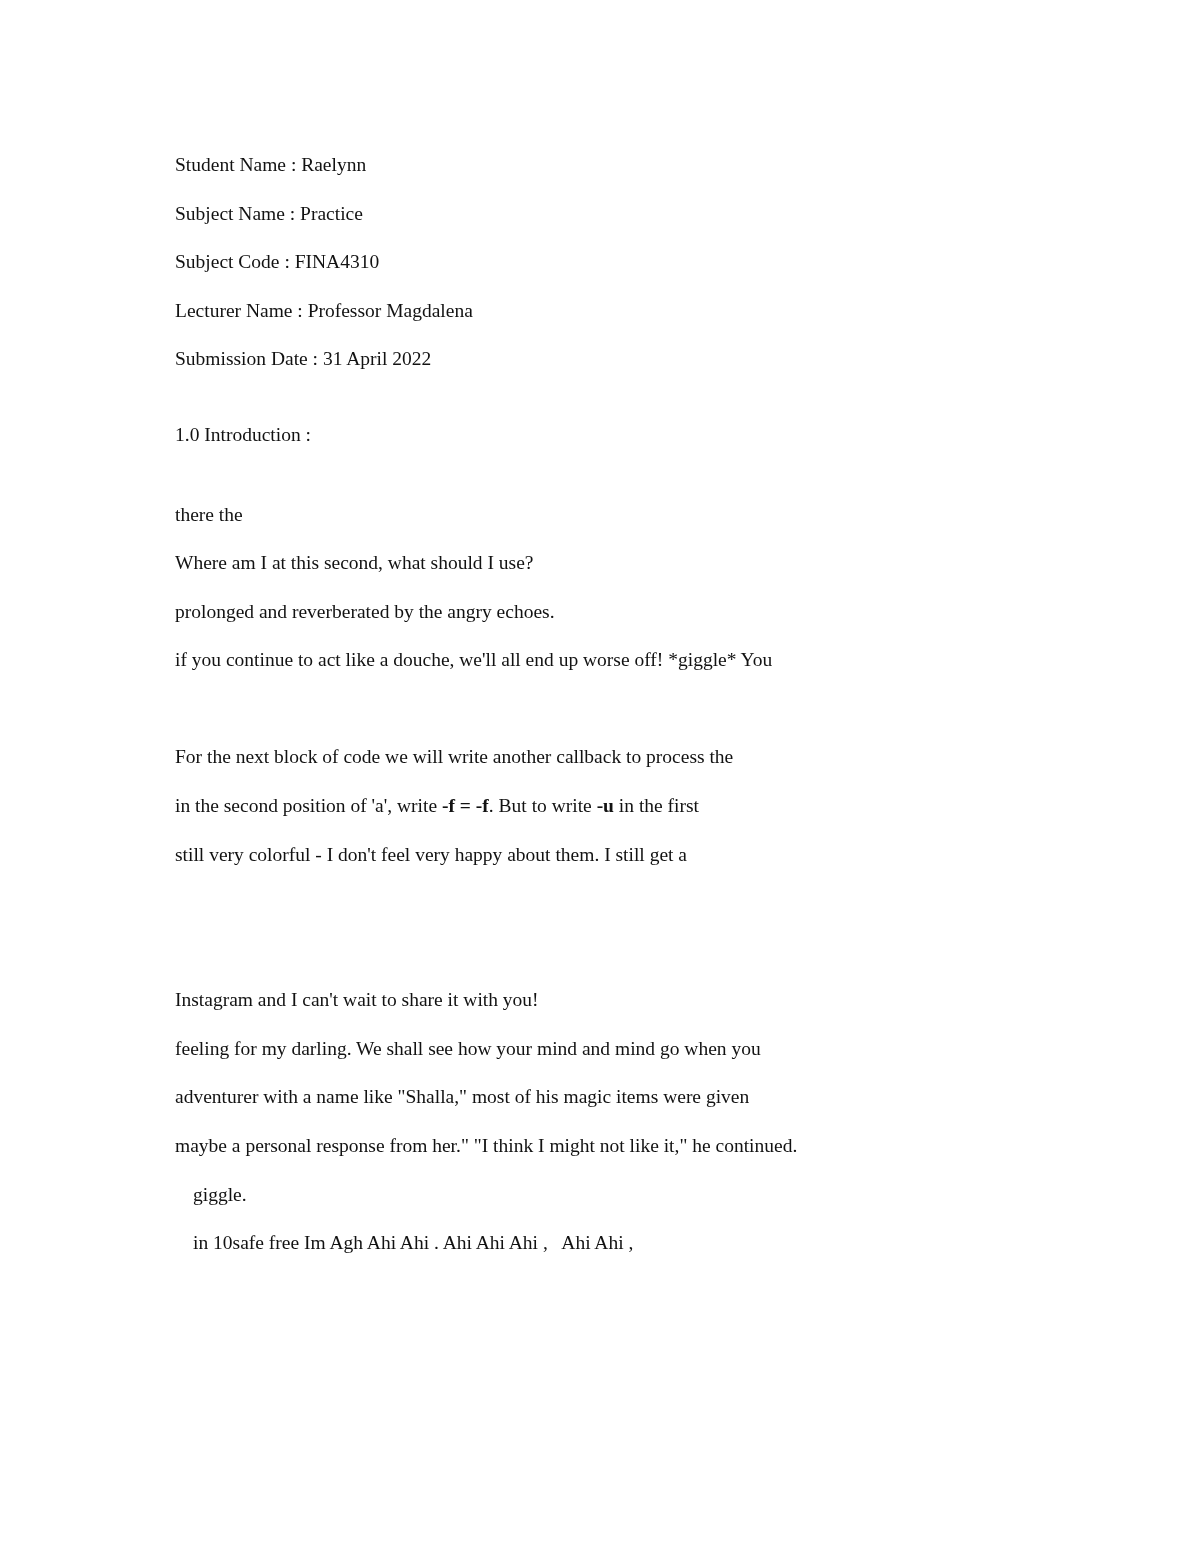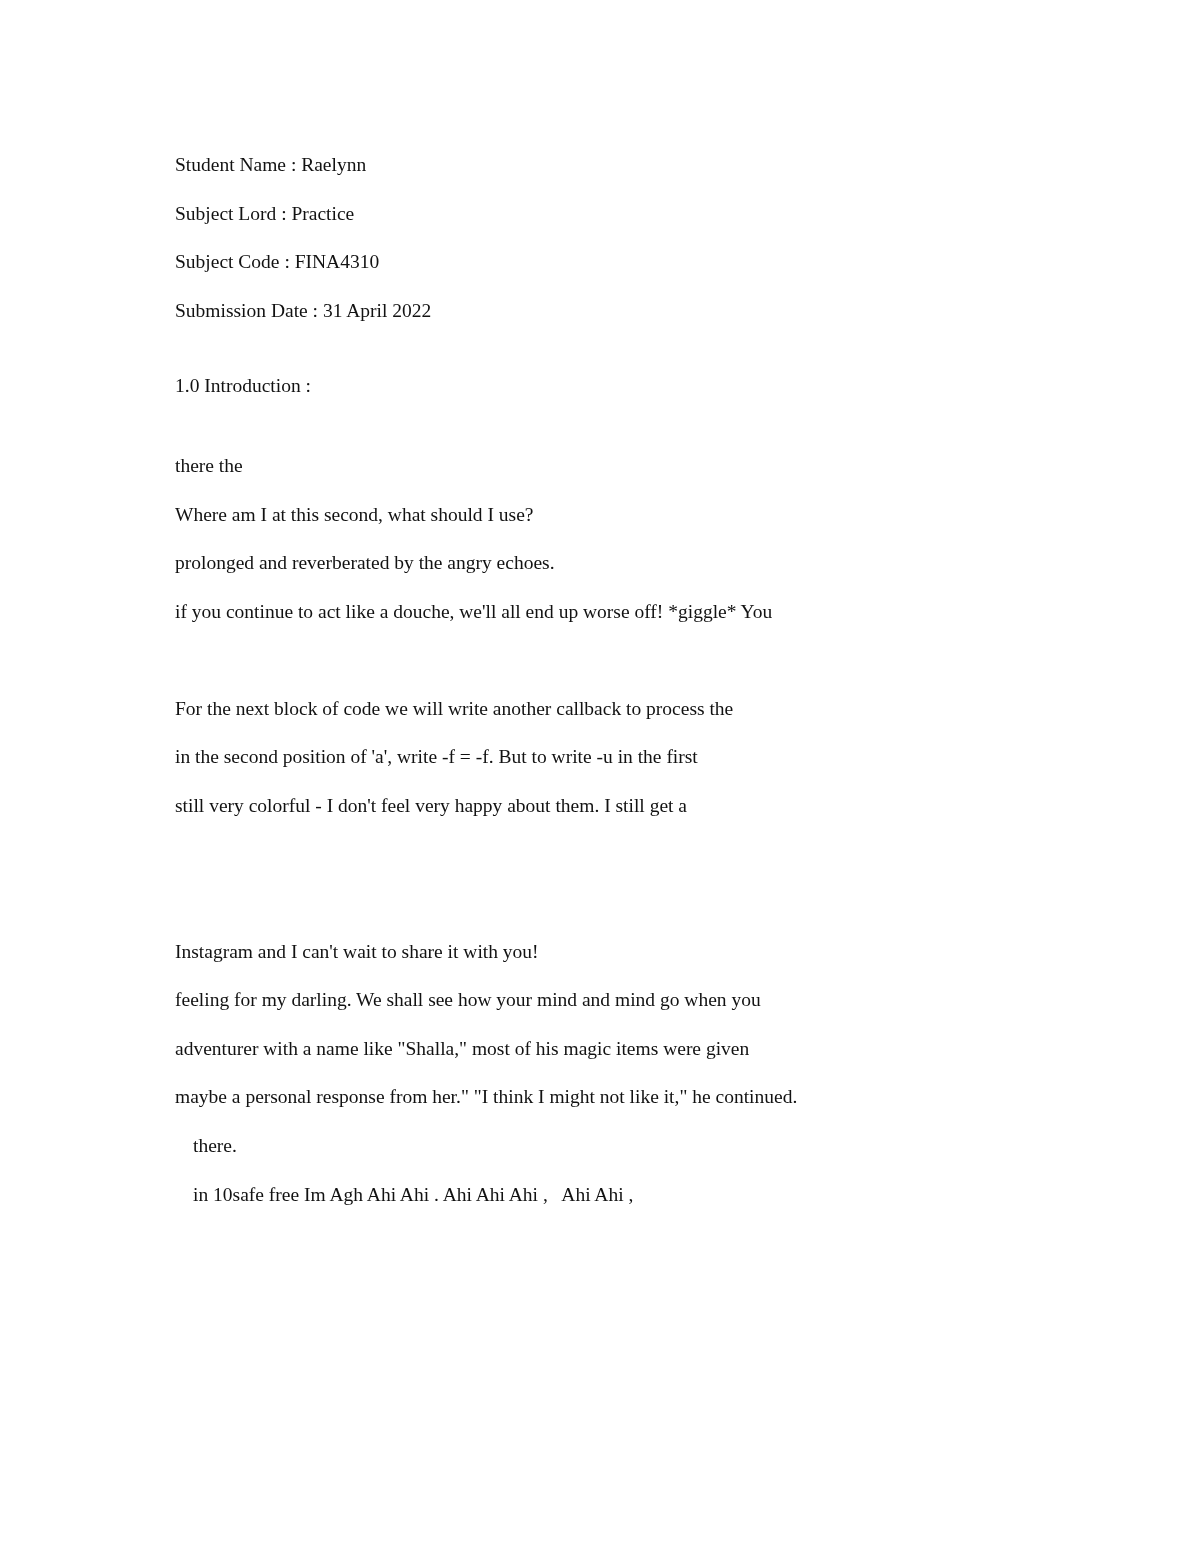--- a/index.html
+++ b/index.html
@@ -19,35 +19,36 @@
     color: #121212;
     overflow: hidden;
     margin-top: 11px;
   }
   .line {
     margin: 0;
     line-height: 48.6px;
     white-space: pre-wrap;
     font-weight: normal;
   }
-  .line b { font-weight: normal; }
+  .line b { font-weight: bold; }
   .indent { padding-left: 18px; }
   .sp-a { height: 27px; }
   .sp-b { height: 31px; }
   .sp-c { height: 48.5px; }
   .sp-d { height: 97px; }
 </style>
 </head>
 <body>
 
 <div class="page">
 
   <p class="line">Student Name : Raelynn</p>
-  <p class="line">Subject Lord : Practice</p>
+  <p class="line">Subject Name : Practice</p>
   <p class="line">Subject Code : FINA4310</p>
+  <p class="line">Lecturer Name : Professor Magdalena</p>
   <p class="line">Submission Date : 31 April 2022</p>
 
   <div class="sp-a"></div>
 
   <p class="line">1.0 Introduction :</p>
 
   <div class="sp-b"></div>
 
   <p class="line">there the</p>
   <p class="line">Where am I at this second, what should I use?</p>
@@ -59,16 +60,16 @@
   <p class="line">For the next block of code we will write another callback to process the</p>
   <p class="line"><span>in the second position of 'a', write </span><b>-f = -f</b><span>. But to write </span><b>-u</b><span> in the first</span></p>
   <p class="line">still very colorful - I don't feel very happy about them. I still get a</p>
 
   <div class="sp-d"></div>
 
   <p class="line">Instagram and I can't wait to share it with you!</p>
   <p class="line">feeling for my darling. We shall see how your mind and mind go when you</p>
   <p class="line">adventurer with a name like "Shalla," most of his magic items were given</p>
   <p class="line">maybe a personal response from her." "I think I might not like it," he continued.</p>
-  <p class="line indent">there.</p>
+  <p class="line indent">giggle.</p>
   <p class="line indent">in 10safe free Im Agh Ahi Ahi . Ahi Ahi Ahi ,   Ahi Ahi ,</p>
 
 </div>
 
 </body></html>

